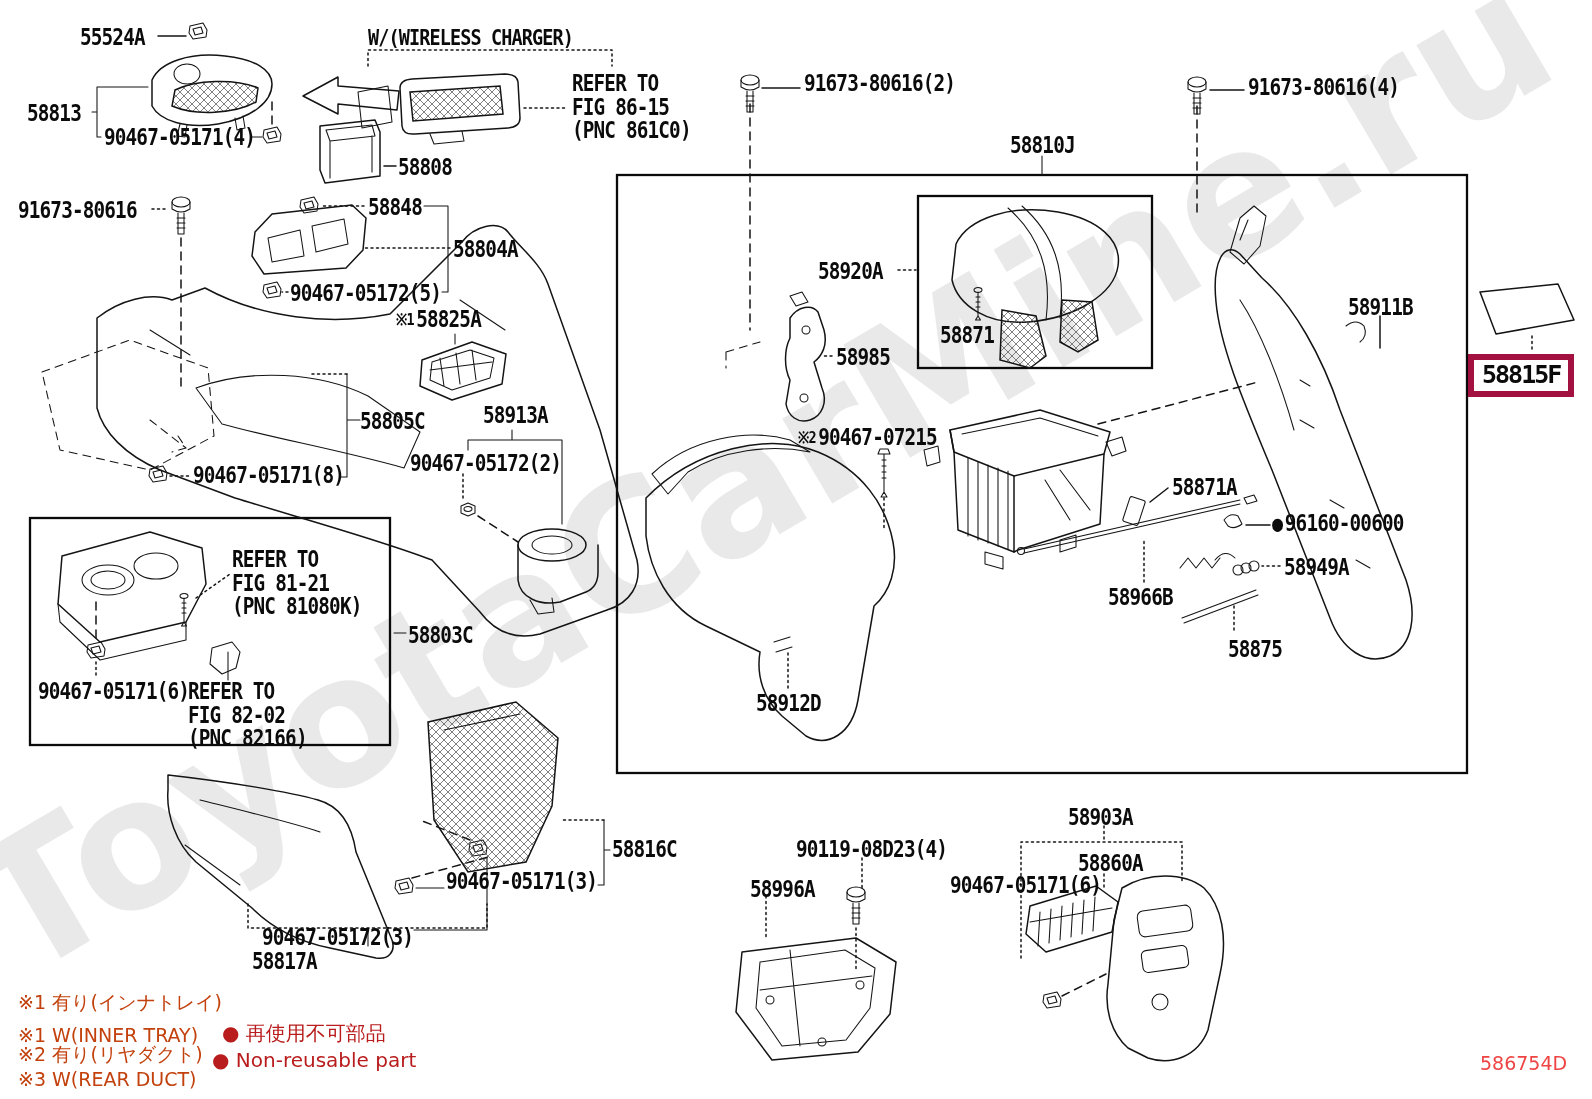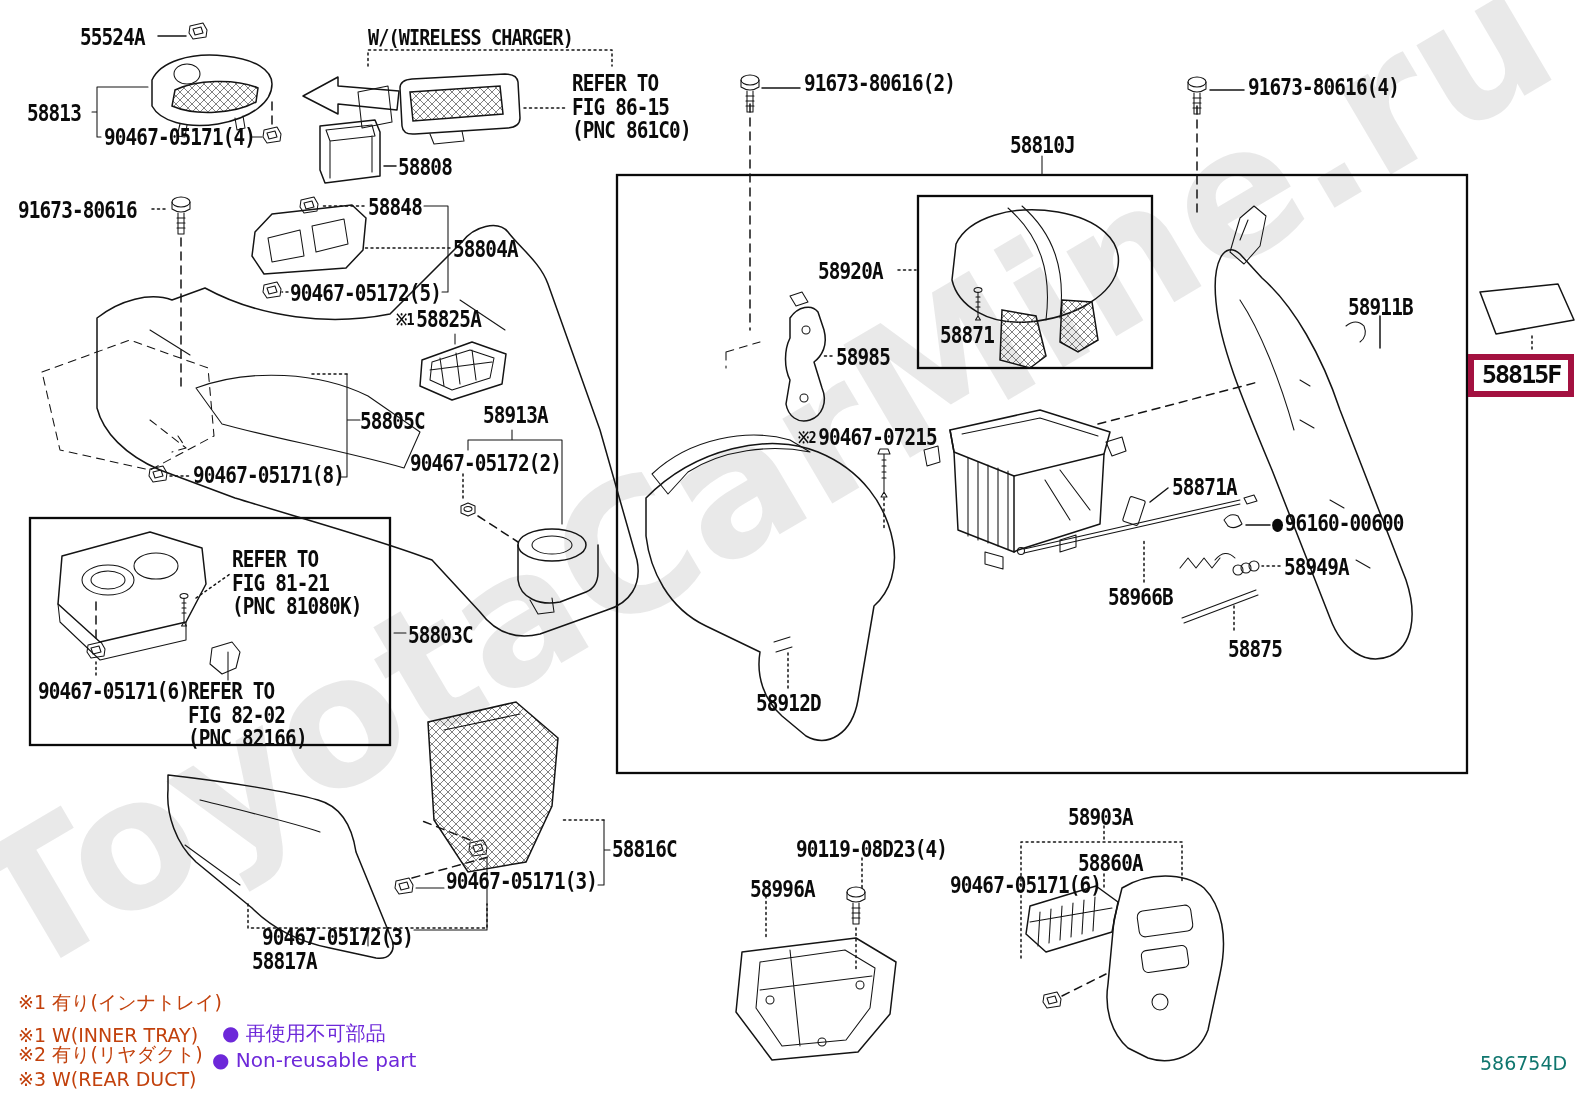--- a/index.html
+++ b/index.html
@@ -15,22 +15,22 @@
   .part-label .pfx{font-size:16px;font-weight:bold;margin-right:3px;vertical-align:2px;}
   .part-label .blt{font-size:22px;margin-right:3px;}
   .hl-box{border:6px solid #a31140;background:#fff;padding:0px 8px 2px 8px;
        transform:scaleX(1);letter-spacing:-2px;font-size:25px;}
   .refer{position:absolute;font:bold 23px "DejaVu Sans Mono",monospace;letter-spacing:-1px;
        transform:scaleX(0.84);transform-origin:0 0;line-height:23.5px;white-space:pre;color:#0b0b0b;}
   .hdr-jp{position:absolute;font:bold 17px "DejaVu Sans",sans-serif;color:#0b0b0b;white-space:nowrap;}
   .hdr-en{position:absolute;font:bold 21px "DejaVu Sans Mono",monospace;letter-spacing:-1px;
        transform:scaleX(0.88);transform-origin:0 0;color:#0b0b0b;white-space:nowrap;}
   .legend-line{position:absolute;font:19px "DejaVu Sans",sans-serif;color:#c2410c;white-space:nowrap;}
-  .nonreuse-line{position:absolute;font:20px "DejaVu Sans",sans-serif;color:#6d28d9;white-space:nowrap;}
-  .diagram-code{position:absolute;font:19px "DejaVu Sans",sans-serif;color:#0f766e;}
+  .nonreuse-line{position:absolute;font:20px "DejaVu Sans",sans-serif;color:#b91c1c;white-space:nowrap;}
+  .diagram-code{position:absolute;font:19px "DejaVu Sans",sans-serif;color:#ef4444;}
   
   .ln{fill:none;stroke:#141414;stroke-width:1.5;stroke-linejoin:round;stroke-linecap:round;}
   .thin{stroke-width:1.05;}
   .dot{stroke-dasharray:2 3.5;}
   .dsh{stroke-dasharray:8 6;}
   .bx{fill:none;stroke:#0a0a0a;stroke-width:2.3;}
   .fillc{fill:url(#cross);stroke:#141414;stroke-width:1.5;}
 </style>
 </head>
 <body>

